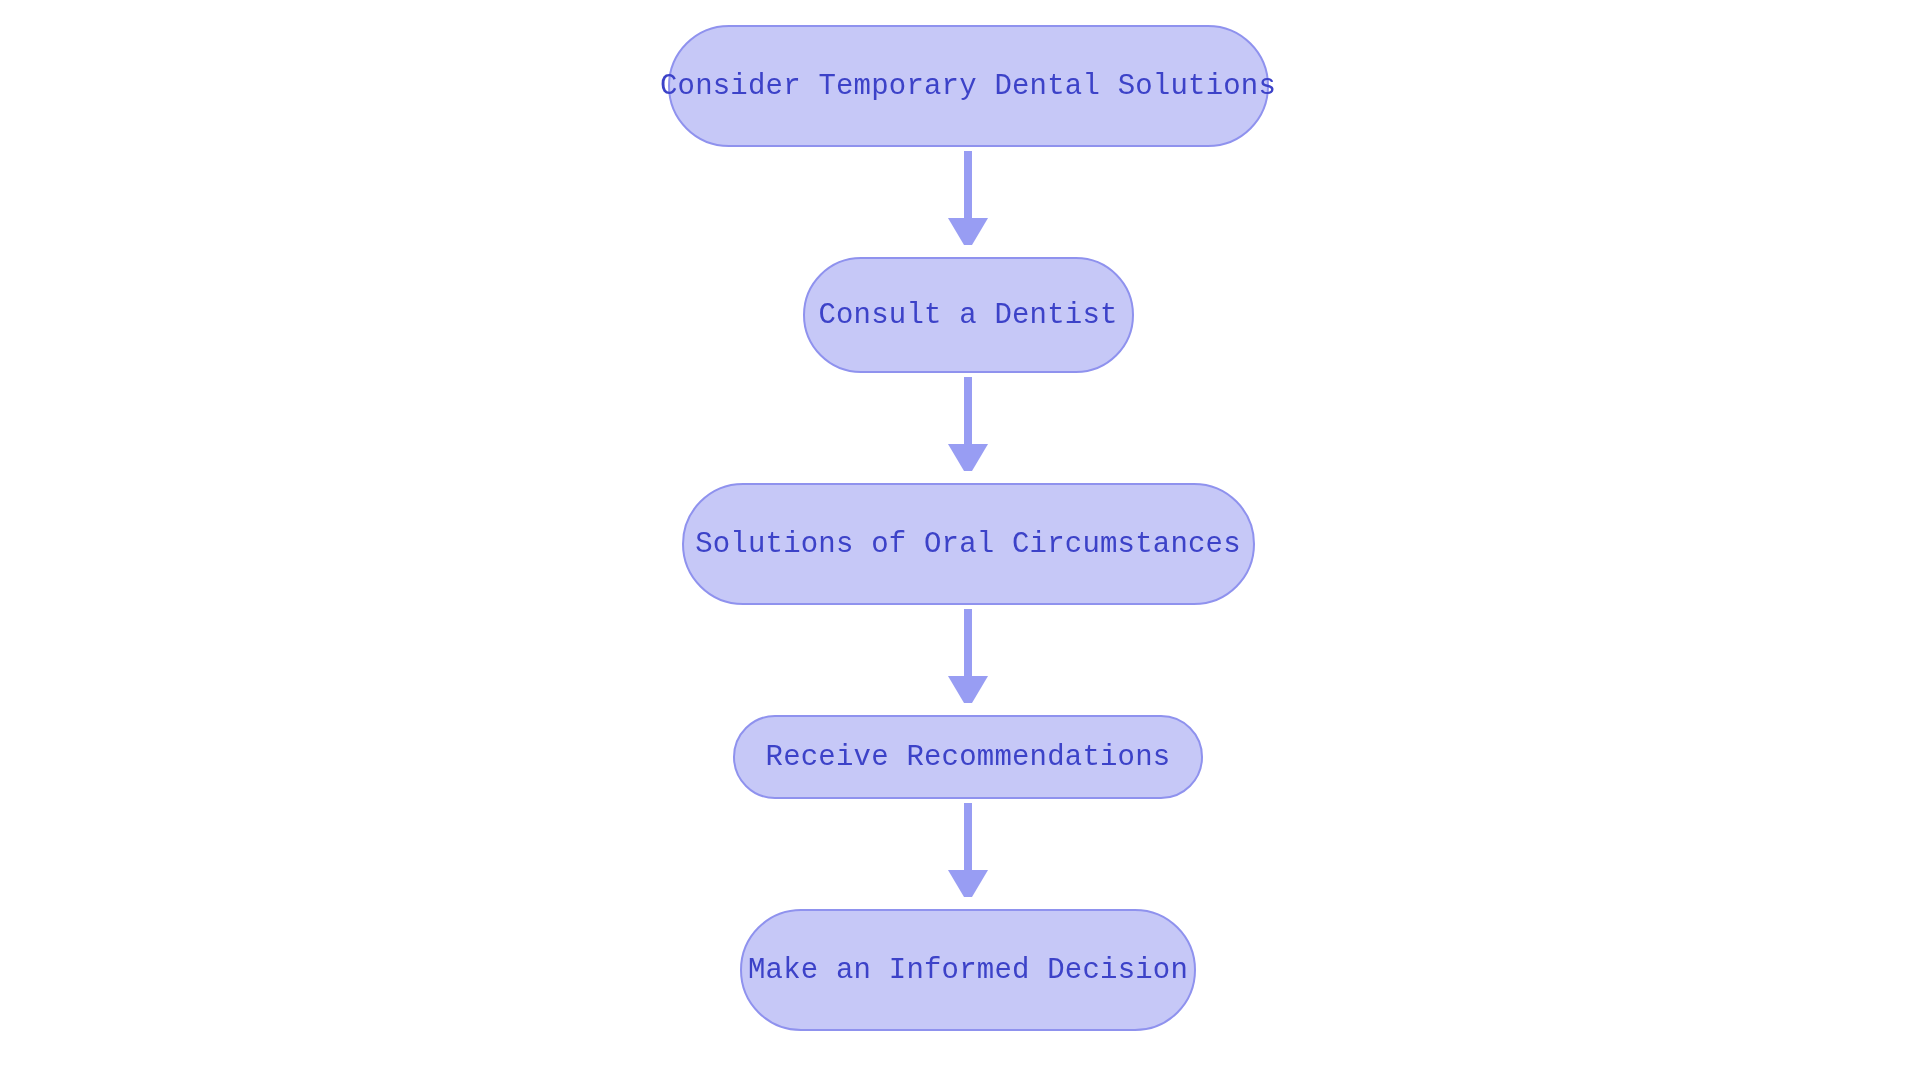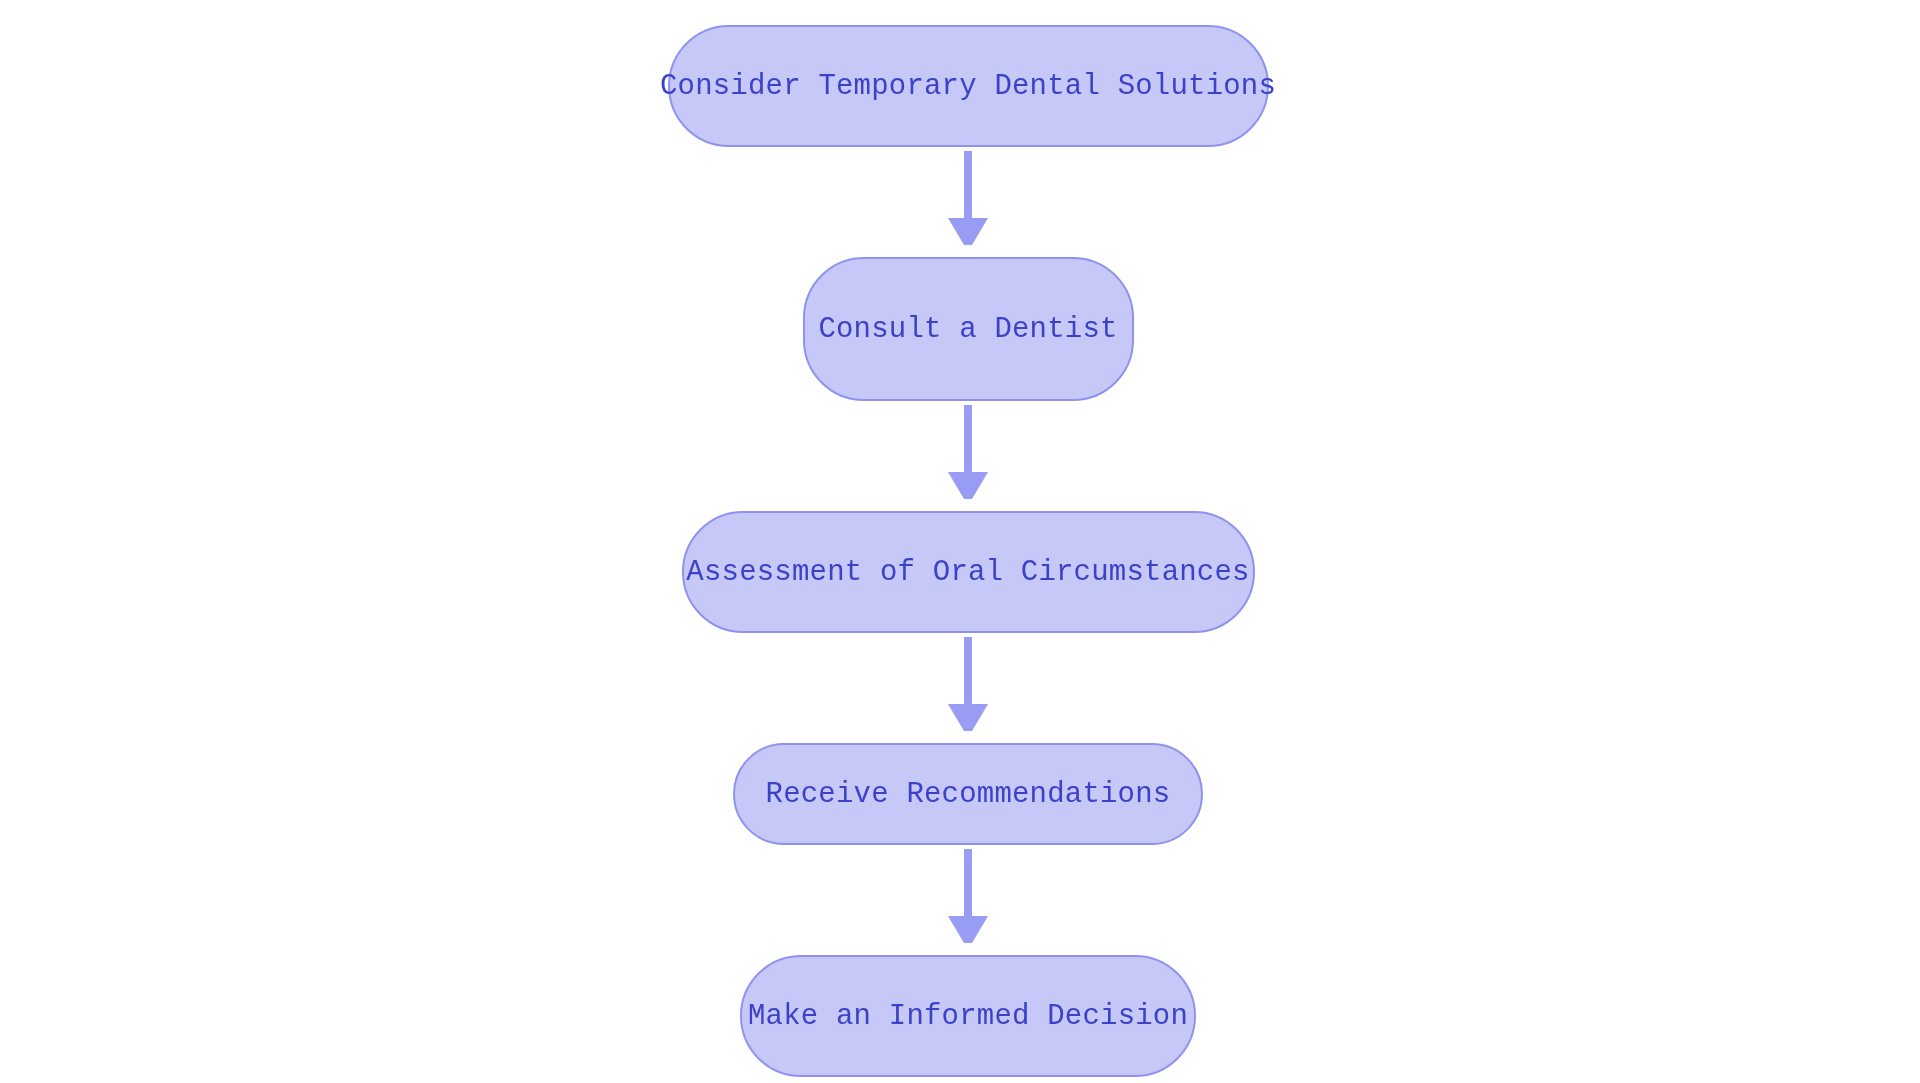--- a/index.html
+++ b/index.html
@@ -35,23 +35,23 @@
     justify-content: center;
     flex-shrink: 0;
   }
   .node span {
     font-size: 29px;
     color: var(--text-color);
     letter-spacing: 0.2px;
     white-space: nowrap;
   }
   .n1 { width: 601px; }
-  .n2 { width: 331px; height: 144px; align-items: center; }
+  .n2 { width: 331px; height: 116px; align-items: center; }
   .n3 { width: 573px; }
-  .n4 { width: 470px; height: 102px; }
+  .n4 { width: 470px; height: 84px; }
   .n5 { width: 456px; text-align: center; }
   .arrow {
     height: 110px;
     display: flex;
     flex-direction: column;
     align-items: center;
     flex-shrink: 0;
   }
   .arrow-line {
     width: 7px;
@@ -83,21 +83,21 @@
   <div class="node n2">
     <span>Consult a Dentist</span>
   </div>
 
   <div class="arrow">
     <div class="arrow-line"></div>
     <div class="arrow-head"></div>
   </div>
 
   <div class="node n3">
-    <span>Assessment of Oral Circumstances</span>
+    <span>Solutions of Oral Circumstances</span>
   </div>
 
   <div class="arrow">
     <div class="arrow-line"></div>
     <div class="arrow-head"></div>
   </div>
 
   <div class="node n4">
     <span>Receive Recommendations</span>
   </div>

